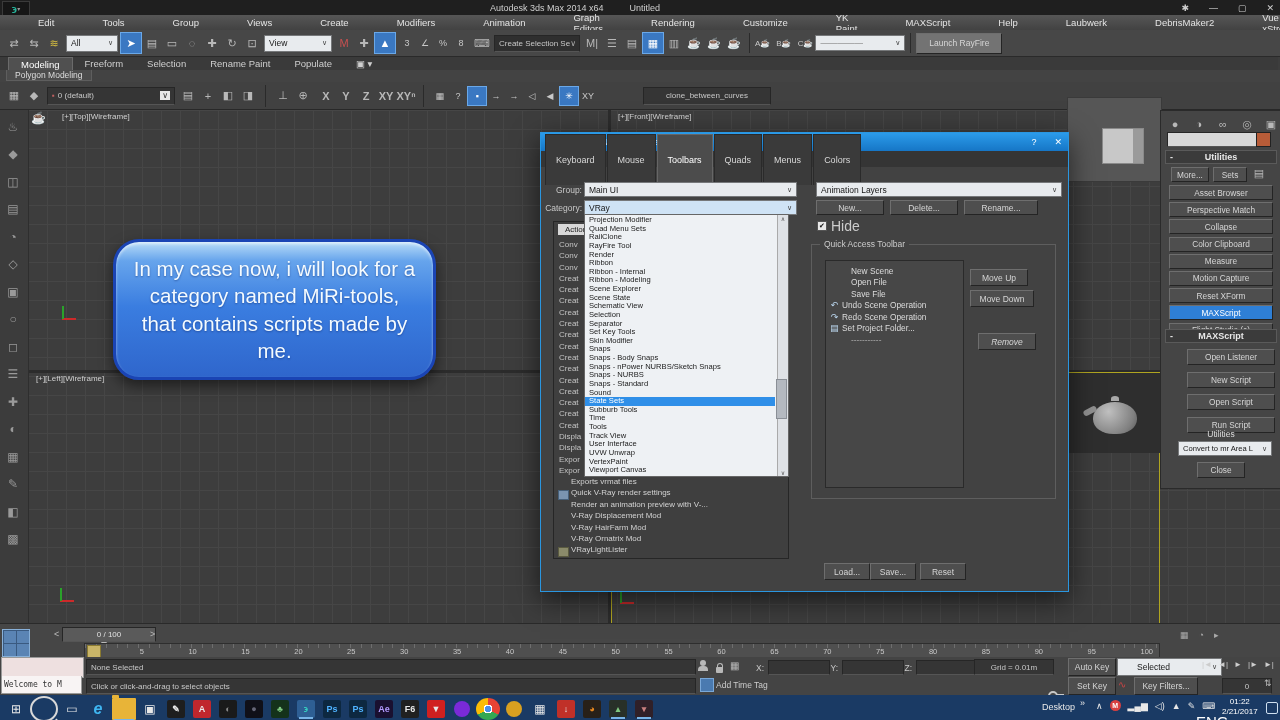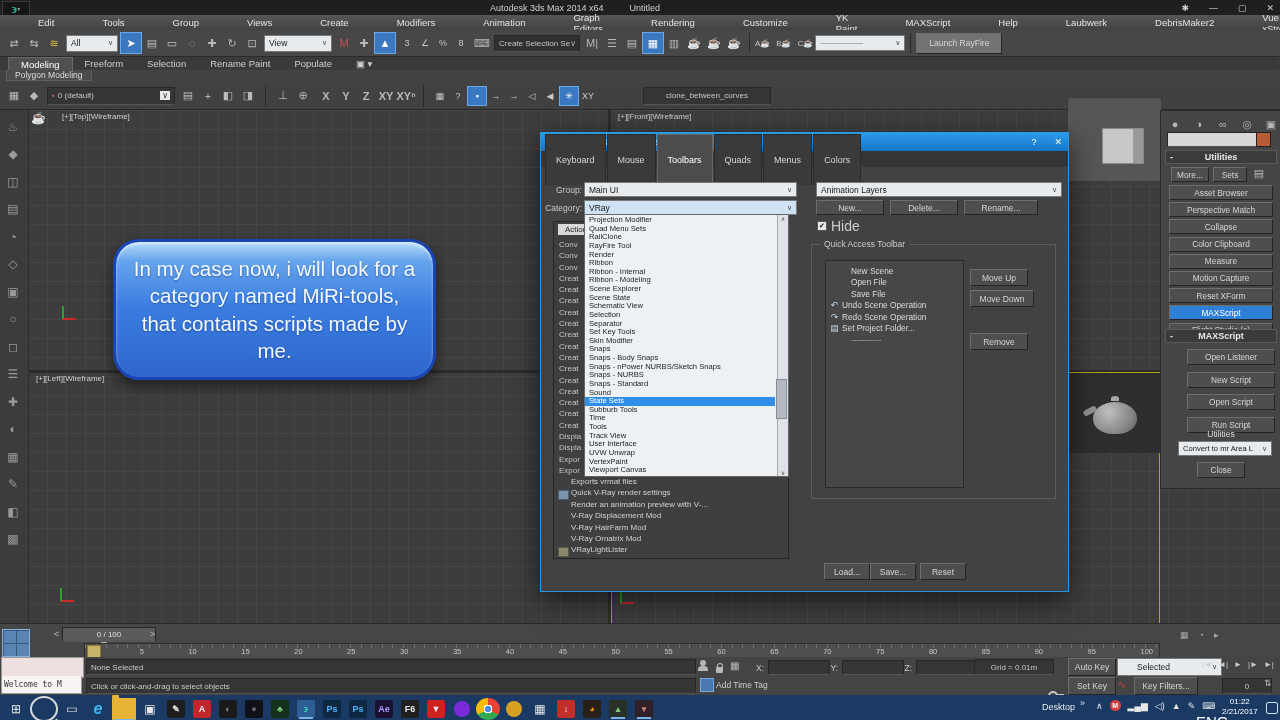--- a/index.html
+++ b/index.html
@@ -525,21 +525,21 @@
             <span class="qi">▤</span>
             <span>Set Project Folder...</span>
           </div>
         <div class="qrow">
             <span class="qi"></span>
             <span style="padding-left:9px;color:#aaa;">-----------</span>
           </div>
       </div>
       <div class="abs btn" style="left:158px;top:24px;width:56px;height:15px;">Move Up</div>
       <div class="abs btn" style="left:158px;top:45px;width:62px;height:15px;">Move Down</div>
-      <div class="abs btn" style="left:158px;top:88px;width:56px;height:15px;">Remove</div>
+      <div class="abs btn" style="left:166px;top:88px;width:56px;height:15px;font-style:italic;">Remove</div>
     </div>
 
     <div class="abs btn" style="left:283px;top:430px;width:44px;height:15px;">Load...</div>
     <div class="abs btn" style="left:329px;top:430px;width:44px;height:15px;">Save...</div>
     <div class="abs btn" style="left:379px;top:430px;width:44px;height:15px;">Reset</div>
   </div>
 
   <div class="abs bubble" style="left:113px;top:239px;width:323px;height:141px;z-index:40;">
     <span>In my case now, i will look for a category named MiRi-tools, that contains scripts made by me.</span>
   </div>

